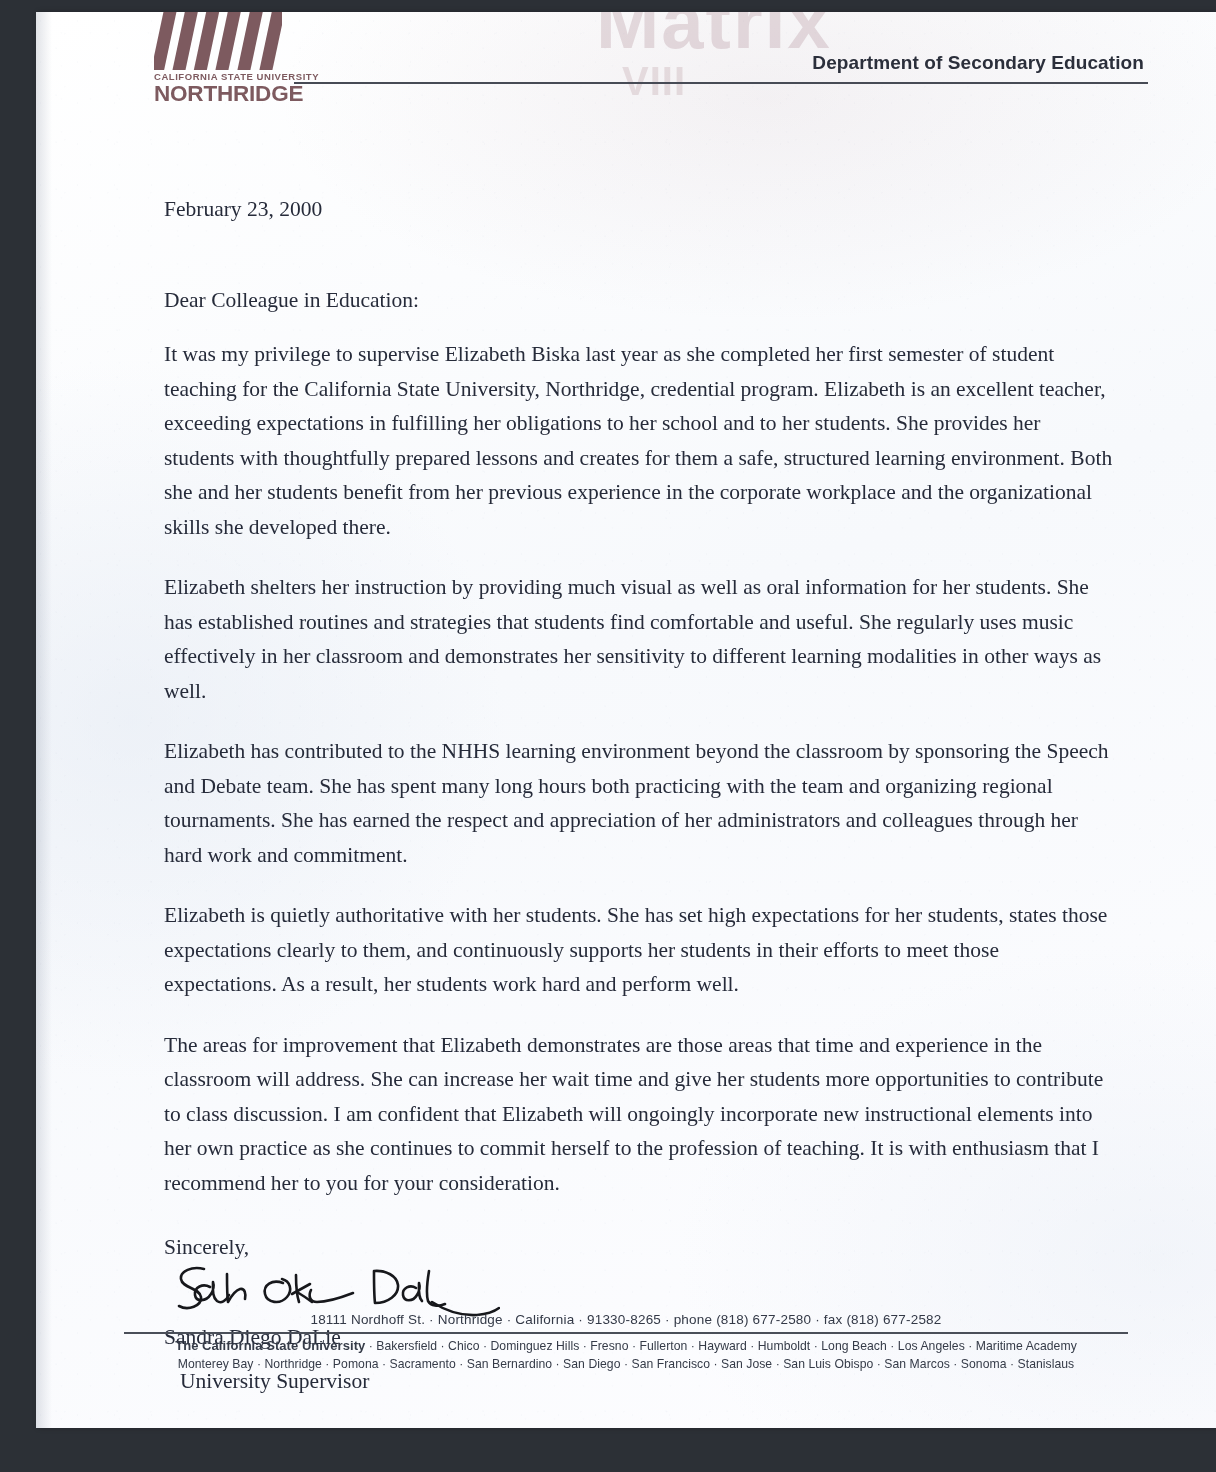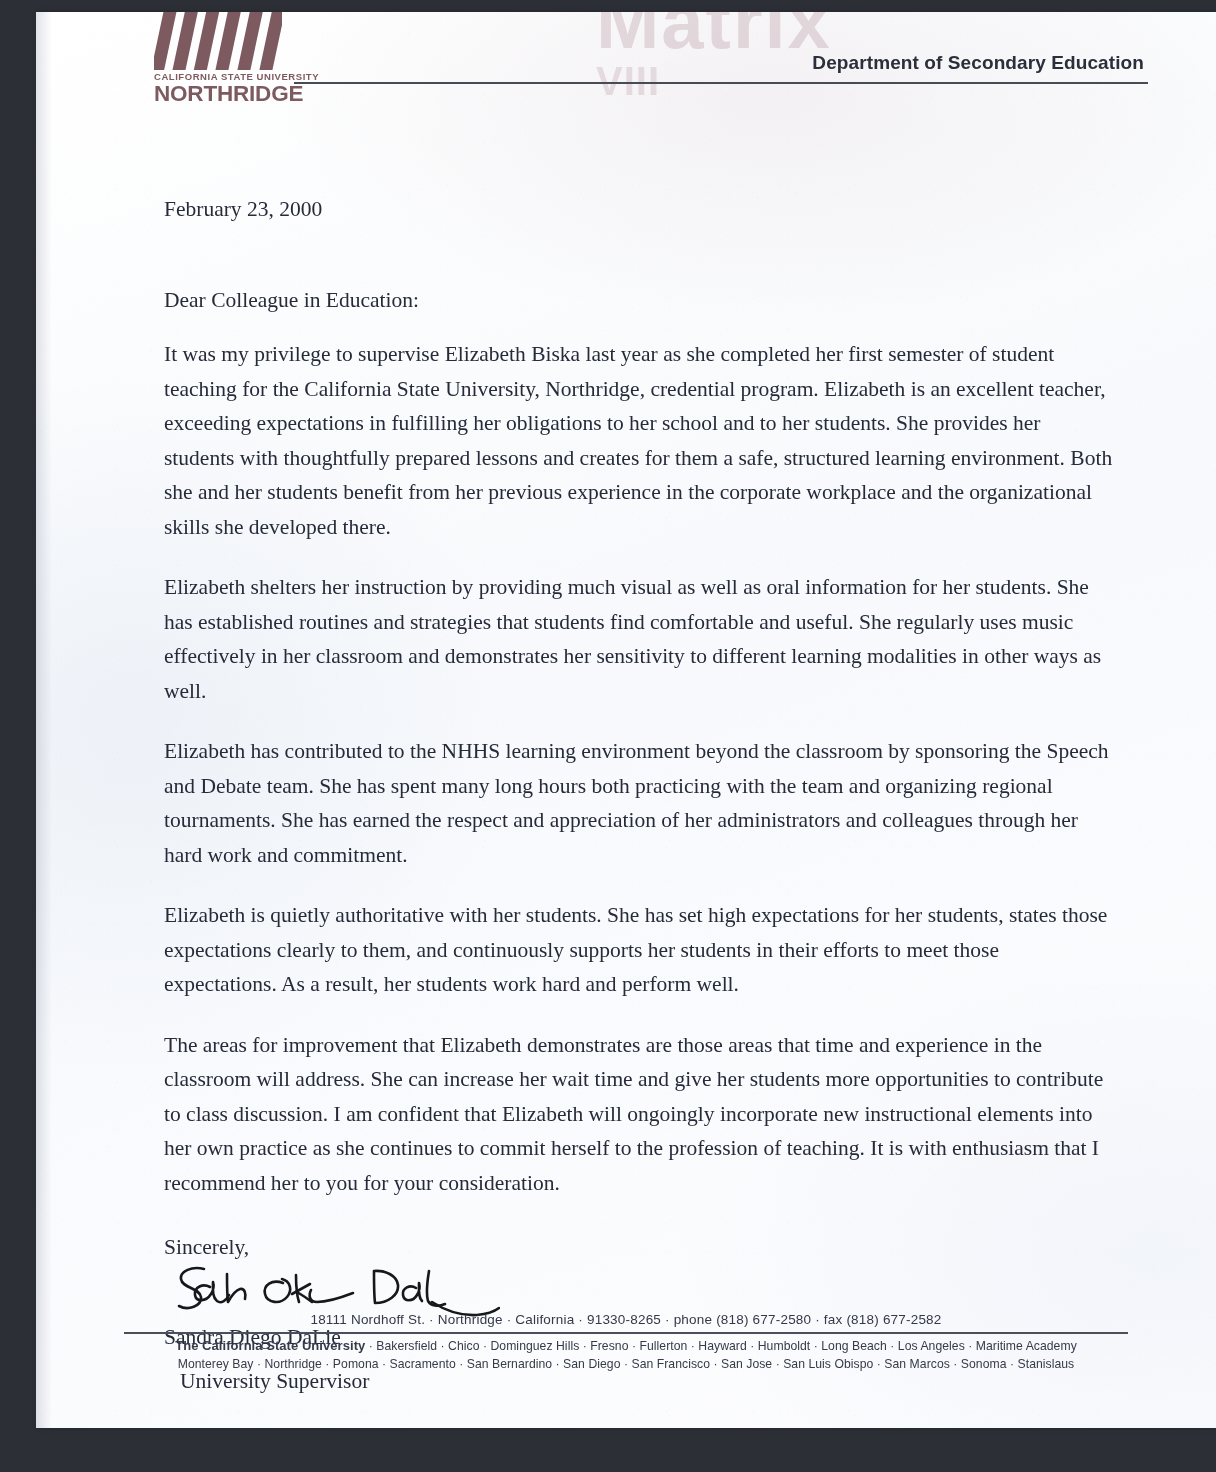--- a/index.html
+++ b/index.html
@@ -67,20 +67,21 @@
     color: rgba(176,142,152,0.30);
     white-space: nowrap;
     pointer-events: none;
     user-select: none;
   }
   .ghost-text .sub {
     display: block;
     font-size: 40px;
     letter-spacing: 1px;
     margin-top: -6px;
+    margin-left: 26px;
     color: rgba(176,142,152,0.26);
   }
 
   
   .letterhead {
     position: absolute;
     left: 0; top: 0;
     width: 1180px;
     height: 120px;
   }

